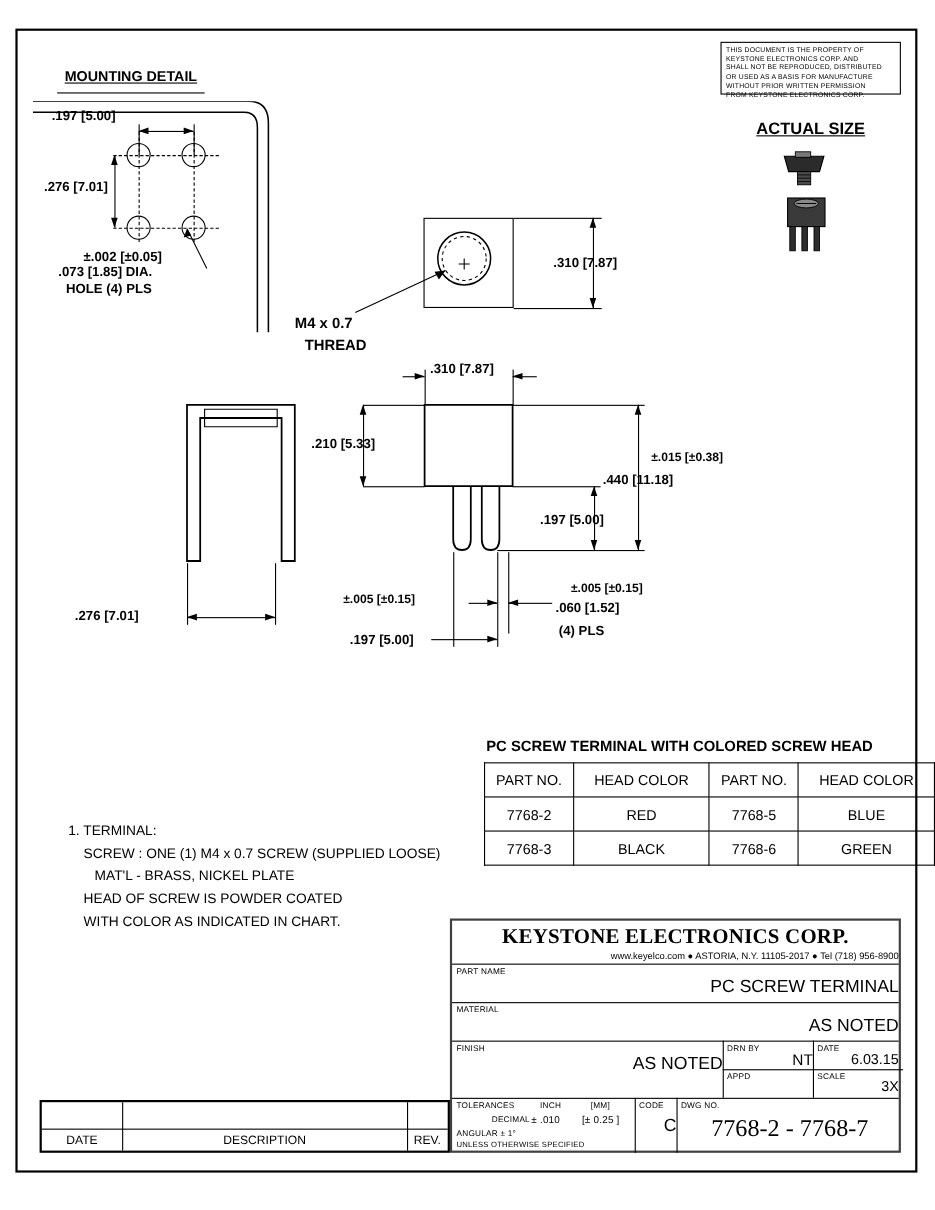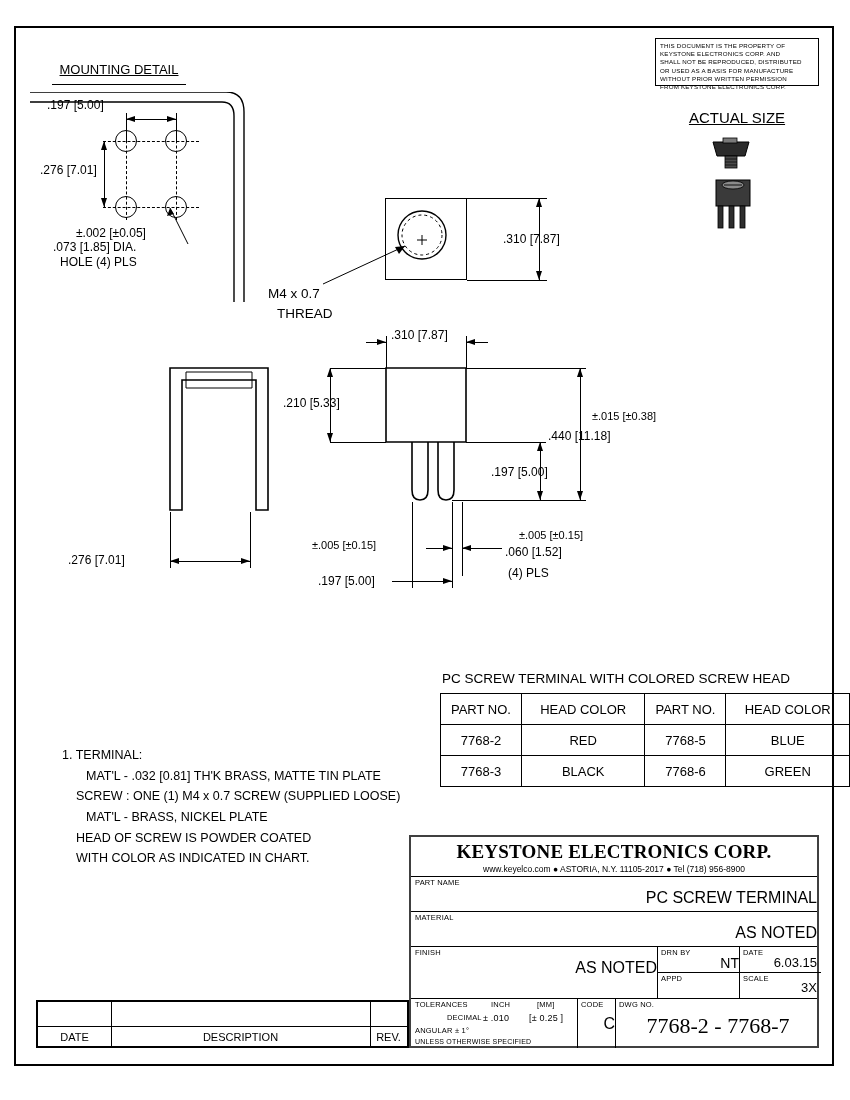--- a/index.html
+++ b/index.html
@@ -28,20 +28,21 @@
     border: 2px solid #000;
     box-sizing: border-box;
   }
   .abs { position: absolute; }
   .txt {
     position: absolute;
     font-family: "Liberation Sans", sans-serif;
     font-size: 12px;
     white-space: nowrap;
     line-height: 1.1;
+    font-weight: bold;
   }
   .txt.c { transform: translateX(-50%); }
   .u { text-decoration: underline; }
 
   
   .hline { position: absolute; height: 0; border-top: 1px solid #000; }
   .vline { position: absolute; width: 0; border-left: 1px solid #000; }
   .box { position: absolute; border: 1px solid #000; box-sizing: border-box; }
 
   
@@ -302,21 +303,20 @@
 
   <div class="txt" style="left:68px; top:554px;">.276 [7.01]</div>
   <div class="hline" style="left:170px; top:561px; width:80px;"></div>
   <div class="arrow-l" style="left:170px; top:557.5px;"></div>
   <div class="arrow-r" style="left:241px; top:557.5px;"></div>
   <div class="vline" style="left:170px; top:512px; height:56px;"></div>
   <div class="vline" style="left:250px; top:512px; height:56px;"></div>
 
   <div id="note">
     <div class="ind1">1. TERMINAL:</div>
-    <div class="ind2">MAT'L - .032 [0.81] TH'K BRASS, MATTE TIN PLATE</div>
     <div class="ind3">SCREW : ONE (1) M4 x 0.7 SCREW (SUPPLIED LOOSE)</div>
     <div class="ind2">MAT'L - BRASS, NICKEL PLATE</div>
     <div class="ind3">HEAD OF SCREW IS POWDER COATED</div>
     <div class="ind3">WITH COLOR AS INDICATED IN CHART.</div>
   </div>
 
   <div class="txt" style="left:442px; top:672px; font-size:13.5px;">PC SCREW TERMINAL WITH COLORED SCREW HEAD</div>
   <table class="grid" id="parttable">
     <tbody>
         <tr>
@@ -336,21 +336,21 @@
       <td>BLACK</td>
       <td>7768-6</td>
       <td>GREEN</td>
     </tr>
   </tbody>
     </table>
 
   <div id="titleblock">
 
     <div class="company" style="position:absolute; left:0; top:4px; width:100%; text-align:center;">KEYSTONE ELECTRONICS CORP.</div>
-    <div class="companysub" style="position:absolute; left:0; top:27px; width:100%; text-align:center;">www.keyelco.com  ●  ASTORIA, N.Y. 11105-2017  ●  Tel (718) 956-8900</div>
+    <div class="companysub" style="position:absolute; left:0; top:27px; width:100%; text-align:right;">www.keyelco.com  ●  ASTORIA, N.Y. 11105-2017  ●  Tel (718) 956-8900</div>
     <div class="hline" style="left:0; top:39px; width:100%;"></div>
 
     <div class="tb-lbl" style="left:4px; top:41px;">PART NAME</div>
     <div class="tb-val" style="left:0; top:52px; width:100%;">PC SCREW TERMINAL</div>
     <div class="hline" style="left:0; top:74px; width:100%;"></div>
 
     <div class="tb-lbl" style="left:4px; top:76px;">MATERIAL</div>
     <div class="tb-val" style="left:0; top:87px; width:100%;">AS NOTED</div>
     <div class="hline" style="left:0; top:109px; width:100%;"></div>
 

